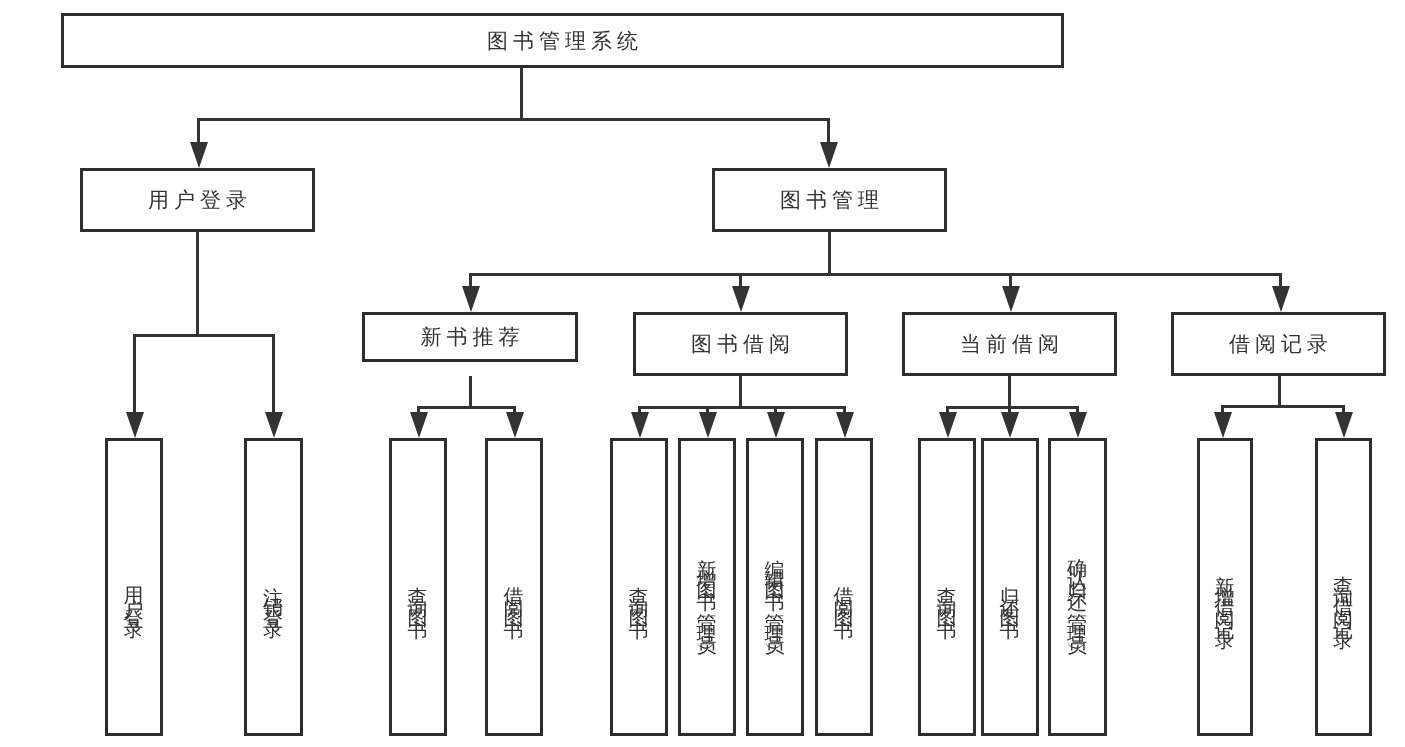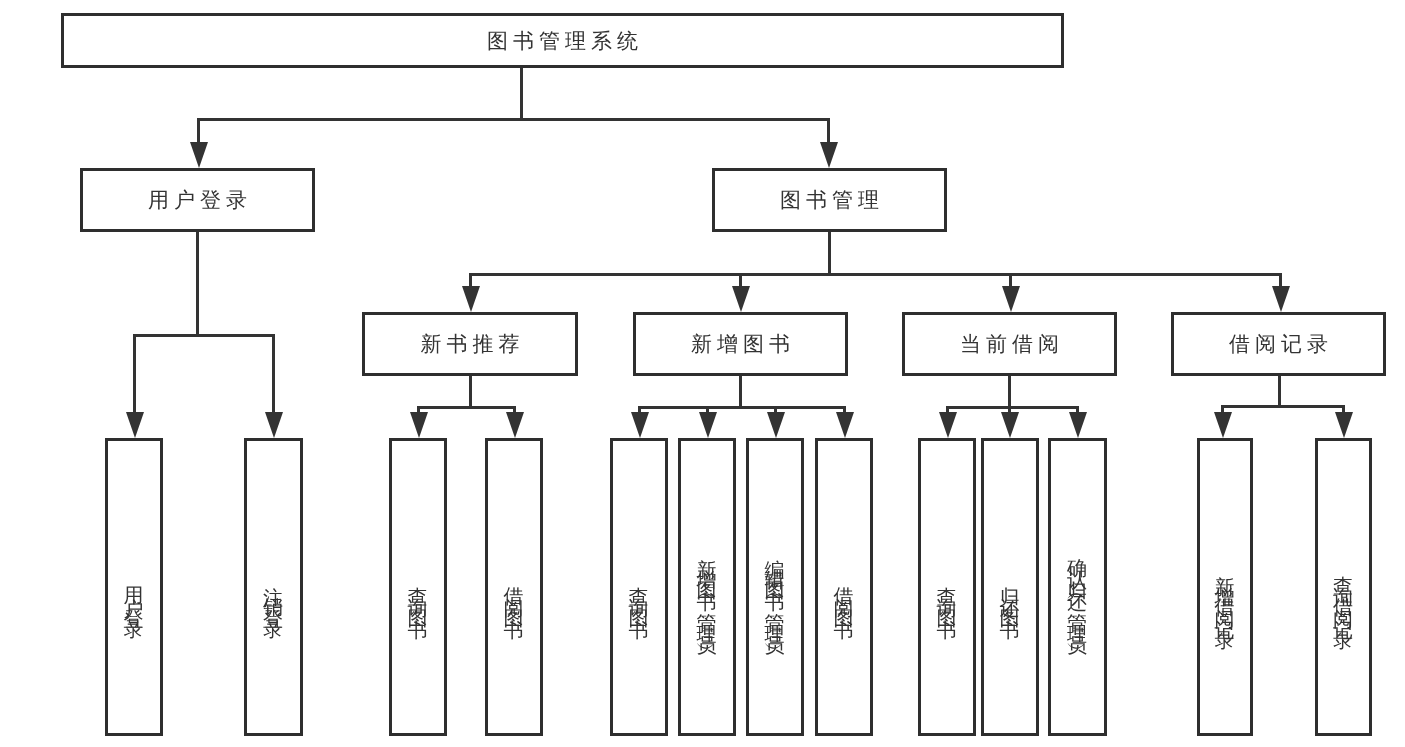--- a/index.html
+++ b/index.html
@@ -52,25 +52,25 @@
     <span class="hlabel">图书管理</span>
   </div>
 
   <div class="conn vline" style="left:828px;top:232px;height:41px;"></div>
   <div class="conn hline" style="left:469px;top:273px;width:812px;"></div>
   <div class="arrow" style="left:469px;top:273px;height:13px;"></div>
   <div class="arrow" style="left:739px;top:273px;height:13px;"></div>
   <div class="arrow" style="left:1009px;top:273px;height:13px;"></div>
   <div class="arrow" style="left:1279px;top:273px;height:13px;"></div>
 
-  <div class="box" style="left:362px;top:312px;width:216px;height:64px;text-align:right;">
+  <div class="box" style="left:362px;top:312px;width:216px;height:50px;text-align:right;">
     <span class="hlabel">新书推荐</span>
   </div>
   <div class="box" style="left:633px;top:312px;width:215px;height:64px;">
-    <span class="hlabel">新增图书</span>
+    <span class="hlabel">图书借阅</span>
   </div>
   <div class="box" style="left:1171px;top:312px;width:215px;height:64px;">
     <span class="hlabel">借阅记录</span>
   </div>
   <div class="box" style="left:902px;top:312px;width:215px;height:64px;">
     <span class="hlabel">当前借阅</span>
   </div>
 
   <div class="conn vline" style="left:196px;top:232px;height:102px;"></div>
   <div class="conn hline" style="left:133px;top:334px;width:142px;"></div>

